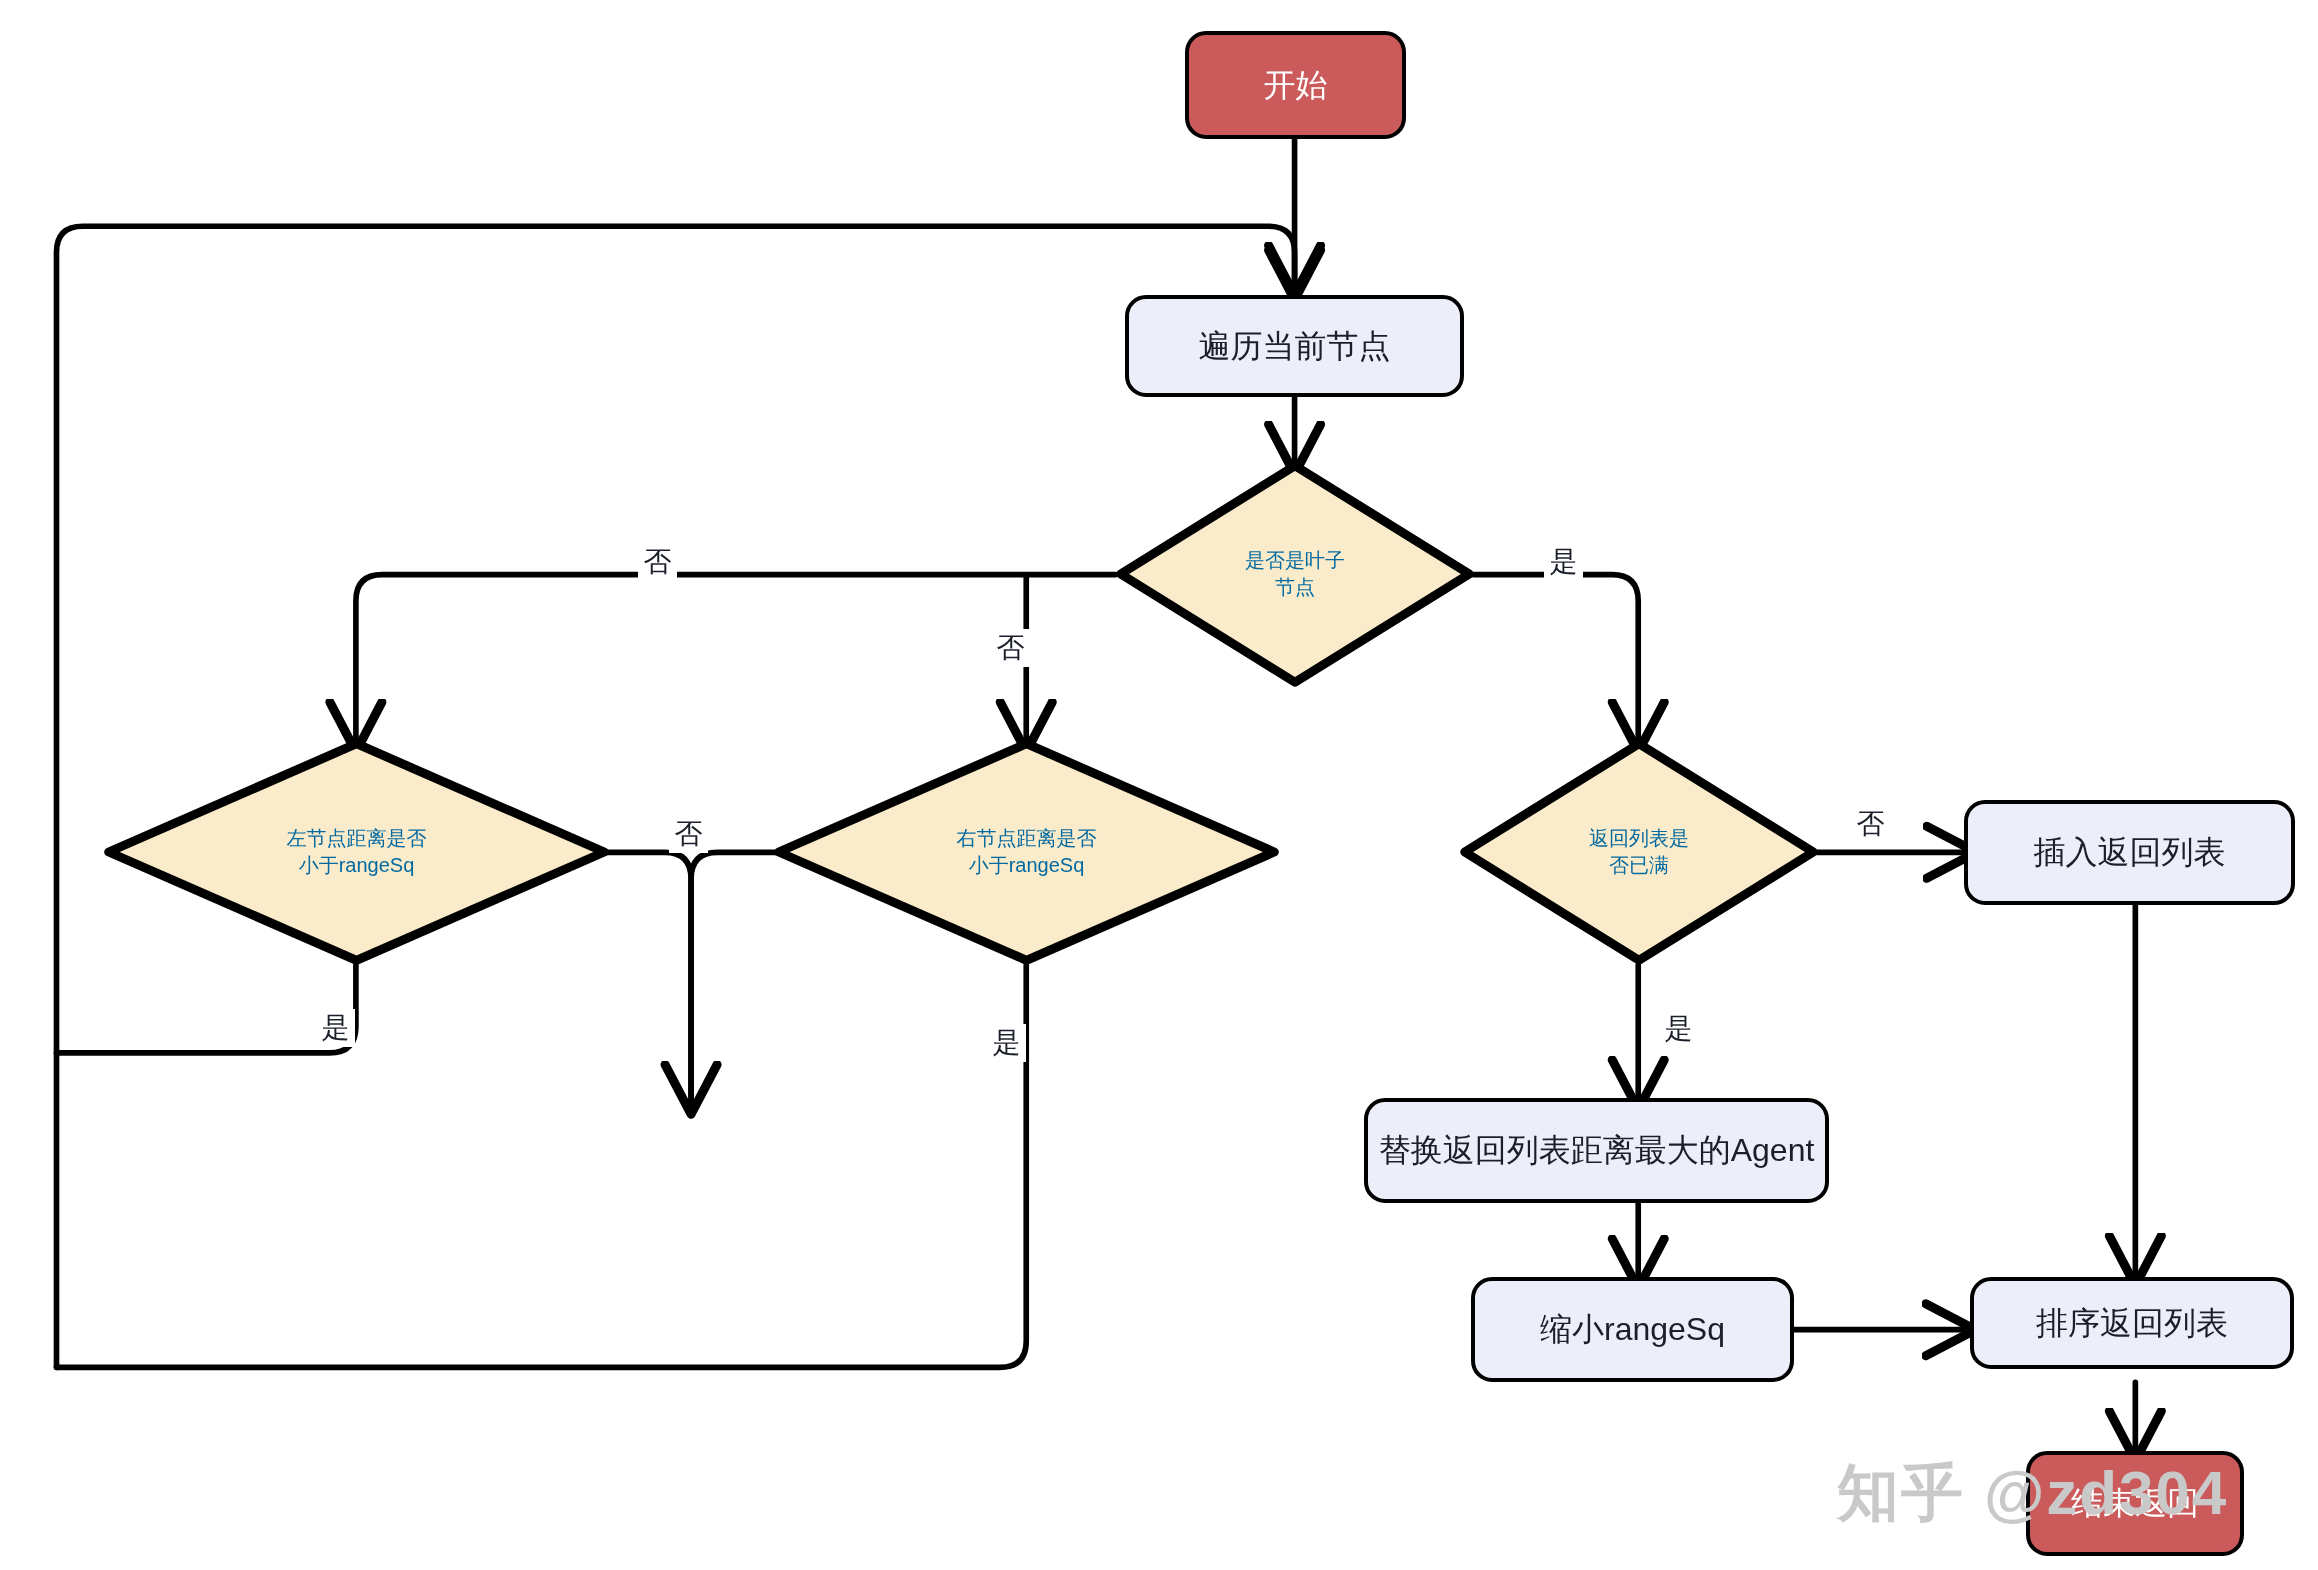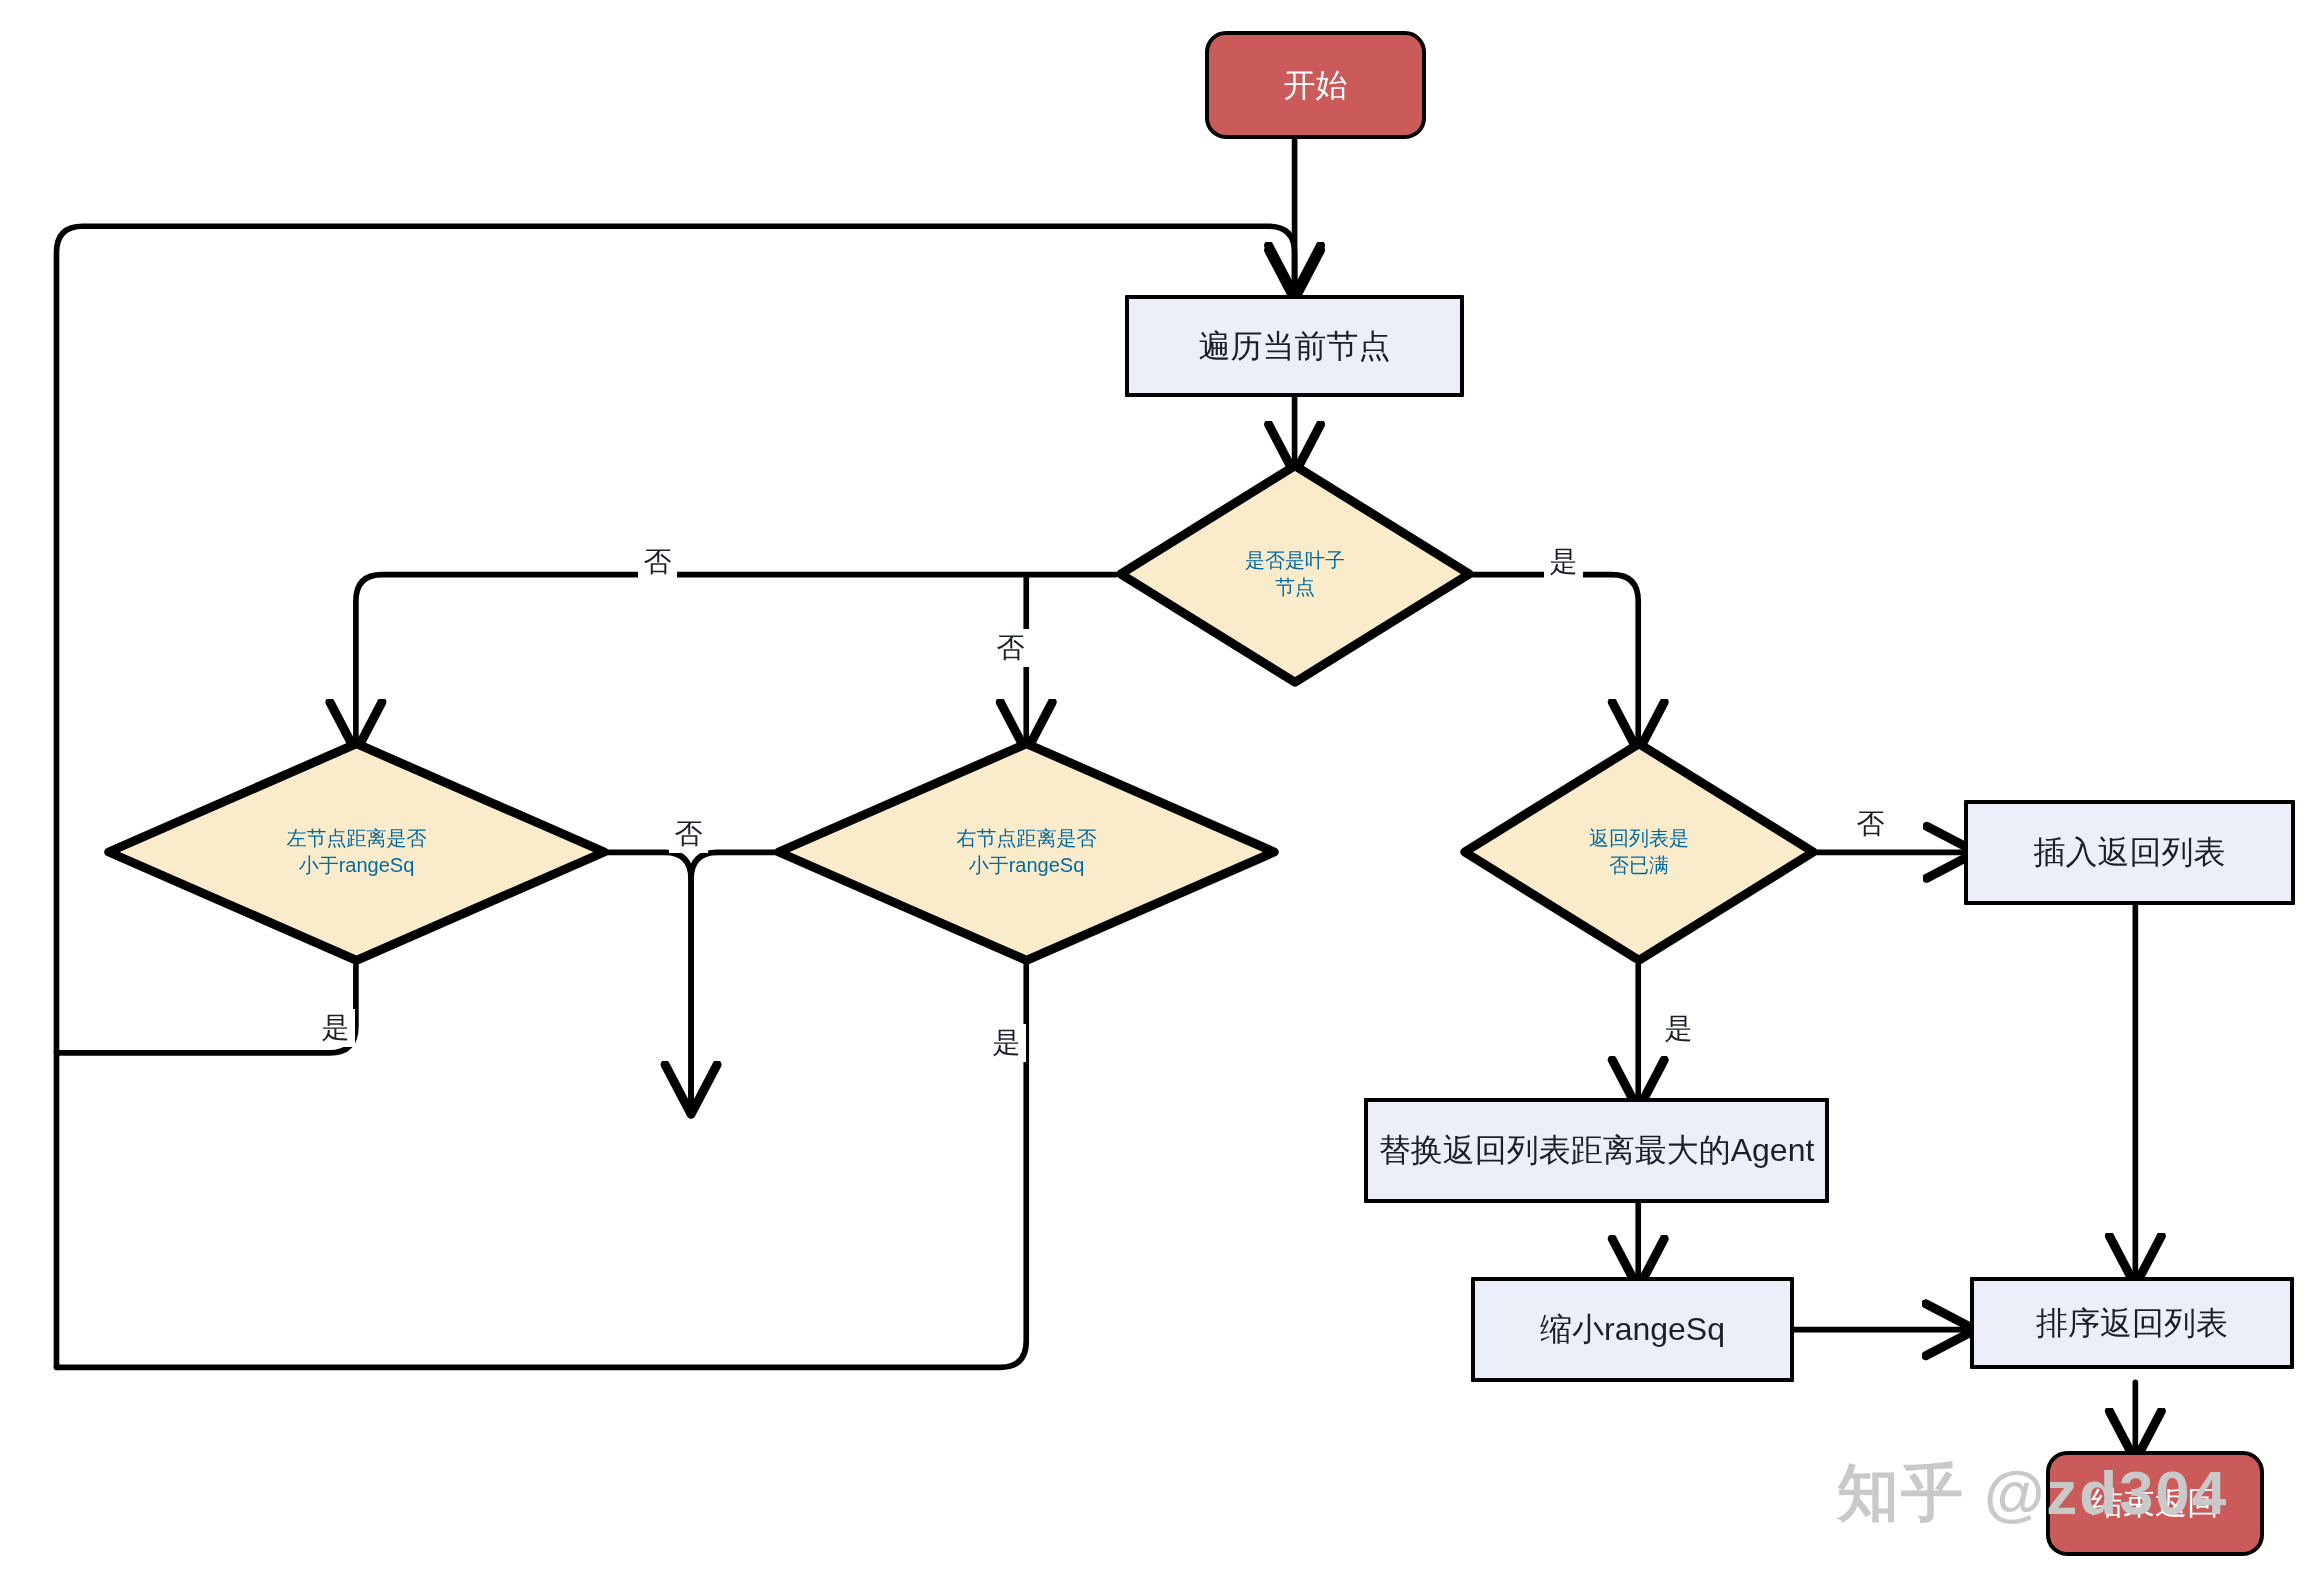--- a/index.html
+++ b/index.html
@@ -5,24 +5,24 @@
   html,body{margin:0;padding:0;background:#ffffff;}
   body{font-family:"Liberation Sans","DejaVu Sans",sans-serif;}
   #canvas{position:relative;width:2318px;height:1571px;background:#ffffff;overflow:hidden;}
   svg#wires{position:absolute;left:0;top:0;width:2318px;height:1571px;}
 
   .node{position:absolute;box-sizing:border-box;display:flex;align-items:center;
         justify-content:center;text-align:center;line-height:1.32;}
 
   
   .terminal{background:#cb5a5a;border:4.7px solid #000000;border-radius:21px;
-            color:#ffffff;font-size:32px;margin-left:20px;}
+            color:#ffffff;font-size:32px;}
 
   
-  .process{background:#eceff9;border:4.7px solid #000000;border-radius:1px;
+  .process{background:#eceff9;border:4.7px solid #000000;border-radius:21px;
            color:#1b1f2a;font-size:32px;}
 
   
   .decision{position:absolute;}
   .decision .dshape{position:absolute;left:0;top:0;width:100%;height:100%;}
   .decision .dlabel{position:absolute;left:0;top:0;width:100%;height:100%;
                     display:flex;align-items:center;justify-content:center;
                     text-align:center;color:#0369a1;font-size:20px;line-height:1.35;
                     pointer-events:none;}
 

